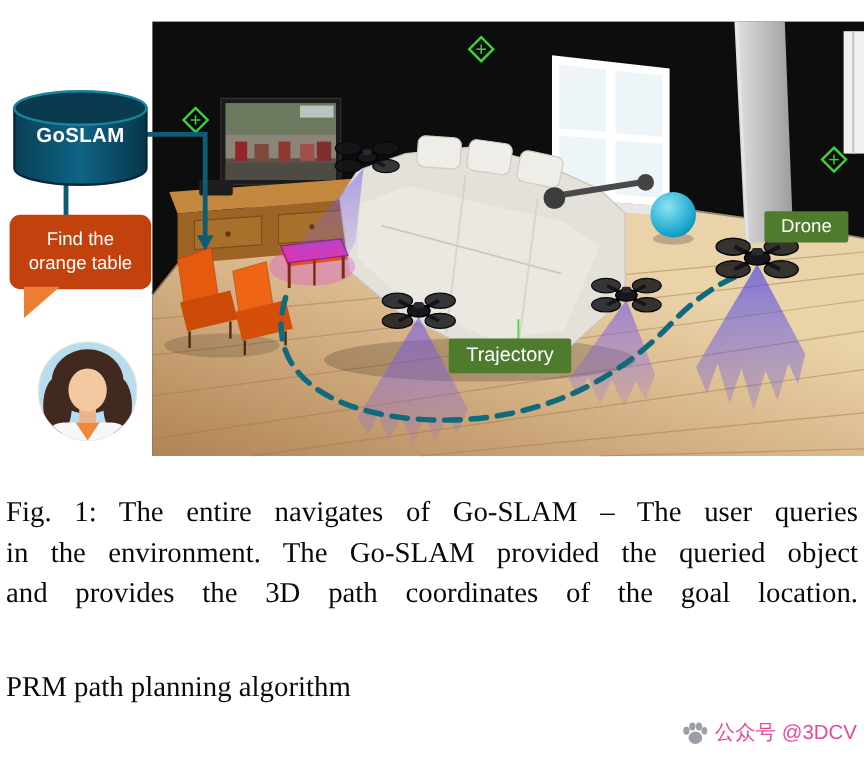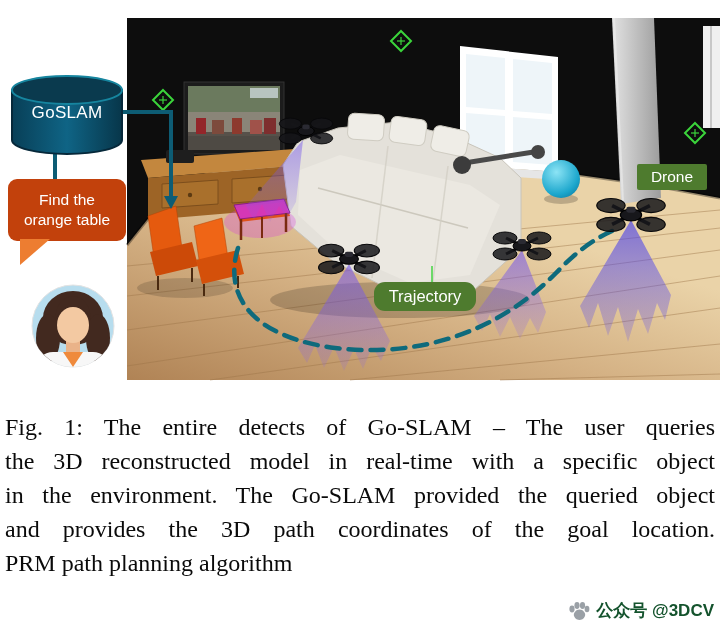--- a/index.html
+++ b/index.html
@@ -1,35 +1,35 @@
 <!DOCTYPE html>
 <html><head>
 <meta charset="utf-8">
 <style>
   html,body{margin:0;padding:0;background:#ffffff;}
   .page{position:relative;width:720px;height:631px;background:#ffffff;overflow:hidden;
         font-family:"Liberation Sans",sans-serif;}
   .figure{position:relative;width:720px;height:398px;}
   .scene-svg{position:absolute;left:0;top:0;}
   .goslam-text{position:absolute;left:12px;top:103px;width:110px;text-align:center;
-        color:#ffffff;font-weight:normal;font-size:17px;letter-spacing:.3px;}
+        color:#ffffff;font-weight:bold;font-size:17px;letter-spacing:.3px;}
   .bubble{position:absolute;left:8px;top:179px;width:118px;min-height:62px;background:#c2410c;
         border-radius:9px;color:#fff;font-size:15.5px;line-height:1.3;display:flex;align-items:center;
         justify-content:center;text-align:center;padding:6px 8px;box-sizing:border-box;}
   .bubble::after{content:"";position:absolute;left:12px;bottom:-24px;width:0;height:0;
         border-top:26px solid #ed7d31;border-right:30px solid transparent;}
   .scene-label{position:absolute;color:#ffffff;background:#4e7b2e;border-radius:2px;
         display:flex;align-items:center;justify-content:center;font-size:15.5px;}
-  .scene-label.drone{left:637px;top:164px;width:70px;height:26px;}
-  .scene-label.traj{left:374px;top:282px;width:102px;height:29px;font-size:16.5px;border-radius:11px;}
+  .scene-label.drone{left:637px;top:176px;width:70px;height:26px;}
+  .scene-label.traj{left:374px;top:282px;width:102px;height:29px;font-size:16.5px;}
   .caption{padding:12px 5px 0 5px;font-family:"Liberation Serif",serif;font-size:24px;color:#0a0a0a;}
   .caption-line{line-height:34px;text-align:justify;text-align-last:justify;}
-  .caption-line.last{text-align-last:left;}
+  .caption-line.last{text-align-last:left;margin-top:44px;}
   .watermark{position:absolute;right:6px;bottom:9px;display:flex;align-items:center;gap:6px;
-        color:#14532d;font-size:17px;font-weight:bold;}
+        color:#ec4899;font-size:17px;}
 </style>
 </head>
 <body>
 
 <div class="page">
 
   <div class="figure">
     <svg class="scene-svg" width="720" height="398" viewBox="0 0 720 398">
       <defs>
         <linearGradient id="floorG" x1="0" y1="1" x2="0.75" y2="0.1">
@@ -244,22 +244,21 @@
 
     <div class="bubble">
       <span>Find the orange table</span>
     </div>
 
     <div class="scene-label drone">Drone</div>
     <div class="scene-label traj">Trajectory</div>
   </div>
 
   <div class="caption">
-    <div class="caption-line">Fig. 1: The entire detects of Go-SLAM – The user queries</div>
-    <div class="caption-line">the 3D reconstructed model in real-time with a specific object</div>
+    <div class="caption-line">Fig. 1: The entire navigates of Go-SLAM – The user queries</div>
     <div class="caption-line">in the environment. The Go-SLAM provided the queried object</div>
     <div class="caption-line">and provides the 3D path coordinates of the goal location.</div>
     <div class="caption-line last">PRM path planning algorithm</div>
   </div>
 
   <div class="watermark">
     <svg width="22" height="20" viewBox="0 0 22 20">
       <g fill="#9aa0a6">
         <ellipse cx="4" cy="8" rx="2.6" ry="3.4"></ellipse>
         <ellipse cx="9" cy="4.5" rx="2.6" ry="3.4"></ellipse>

